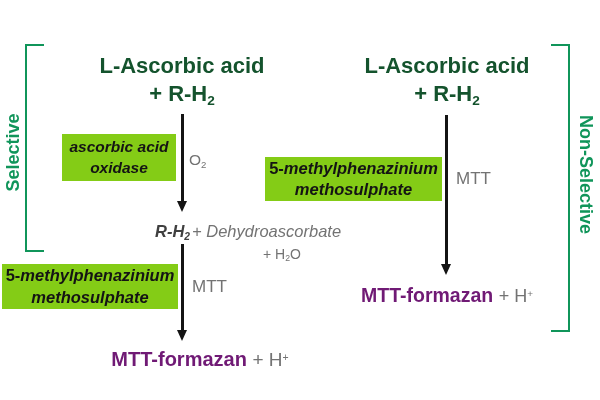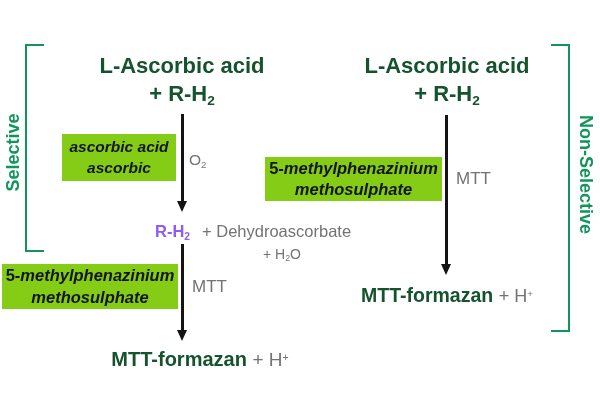--- a/index.html
+++ b/index.html
@@ -20,22 +20,22 @@
     text-align:center;font-style:italic;font-weight:600;line-height:1.3;
   }
   .obox .upright{font-style:normal;}
   .arrow{position:absolute;width:2.5px;background:#141414;}
   .arrow .head{
     position:absolute;bottom:-10px;left:50%;transform:translateX(-50%);
     width:0;height:0;border-left:5.5px solid transparent;
     border-right:5.5px solid transparent;border-top:11px solid #141414;
   }
   .gray{color:#737373;text-align:right;}
-  .boldblack{color:#8b5cf6;font-weight:bold;}
-  .blue{color:#14532d;font-weight:bold;}
+  .boldblack{color:#404040;font-weight:bold;font-style:italic;}
+  .blue{color:#701a75;font-weight:bold;}
   .nowrap{white-space:nowrap;}
   .vlabel{
     position:absolute;color:#10955a;font-weight:bold;font-size:18px;
     text-align:center;white-space:nowrap;
   }
   .rotccw{transform:rotate(-90deg);}
   .rotcw{transform:rotate(90deg);}
   .bracket-left{
     position:absolute;left:25px;top:44px;width:17px;height:204px;
     border-left:2px solid #10955a;border-top:2px solid #10955a;
@@ -59,26 +59,26 @@
     <div>L-Ascorbic acid</div>
     <div><span>+ R-H</span><span class="sub">2</span></div>
   </div>
 
   <div class="arrow" style="left:181px;top:114px;height:88px;">
     <div class="head"></div>
   </div>
 
   <div class="obox" style="left:62px;top:134px;width:114px;height:47px;font-size:15.5px;">
     <div>ascorbic acid</div>
-    <div>ascorbic</div>
+    <div>oxidase</div>
   </div>
 
   <div class="abs gray nowrap" style="left:189px;top:151px;font-size:15.5px;"><span>O</span><span class="sub">2</span></div>
 
-  <div class="abs nowrap" style="left:155px;top:222px;font-size:16.5px;"><span class="boldblack"><span>R-H</span><span class="sub">2</span></span><span class="gray" style="margin-left:12px;">+ Dehydroascorbate</span></div>
+  <div class="abs nowrap" style="left:155px;top:222px;font-size:16.5px;"><span class="boldblack"><span>R-H</span><span class="sub">2</span></span><span class="gray" style="margin-left:2px;font-style:italic;">+ Dehydroascorbate</span></div>
 
   <div class="abs gray nowrap" style="left:263px;top:246px;font-size:14px;"><span>+ H</span><span class="sub">2</span><span>O</span></div>
 
   <div class="arrow" style="left:181px;top:244px;height:87px;">
     <div class="head"></div>
   </div>
 
   <div class="obox" style="left:2px;top:264px;width:176px;height:45px;font-size:16.5px;font-weight:700;">
     <div><span class="upright">5-</span><span>methylphenazinium</span></div>
     <div>methosulphate</div>

